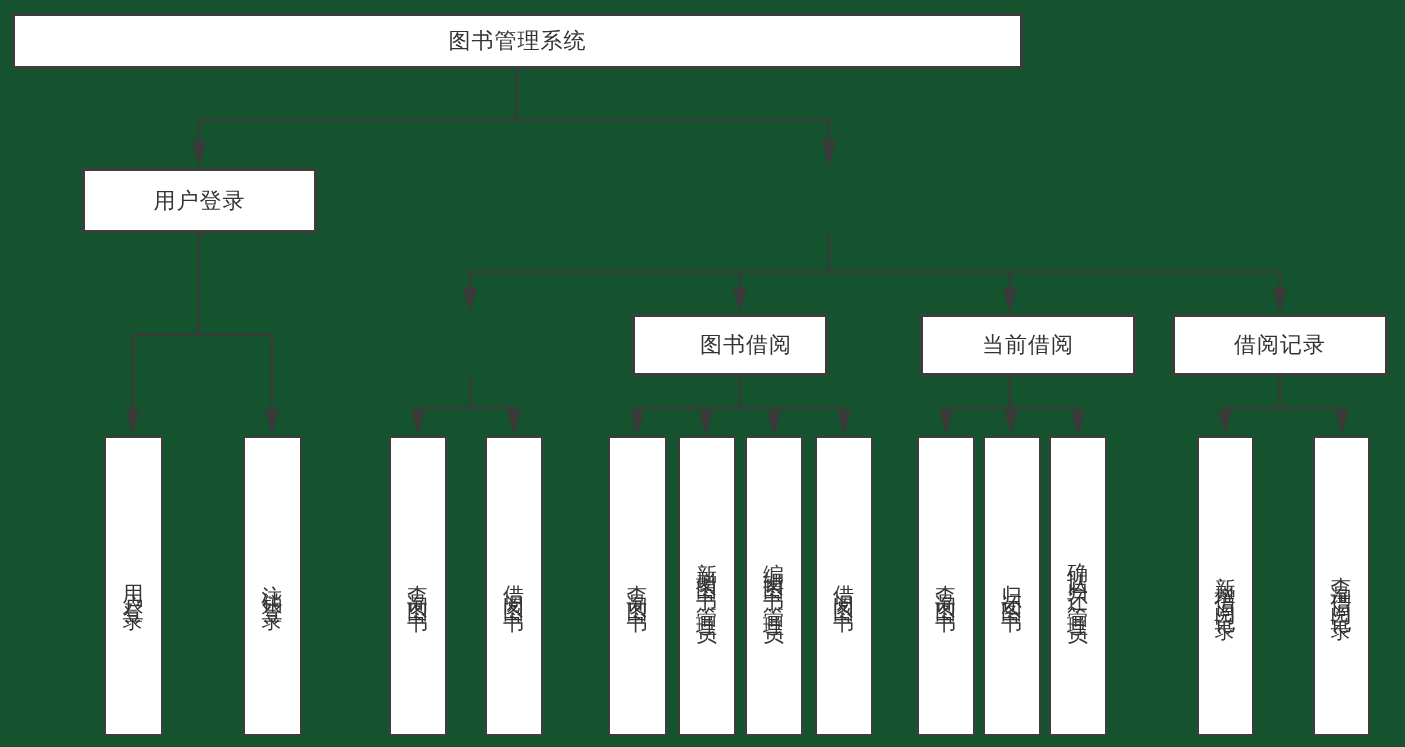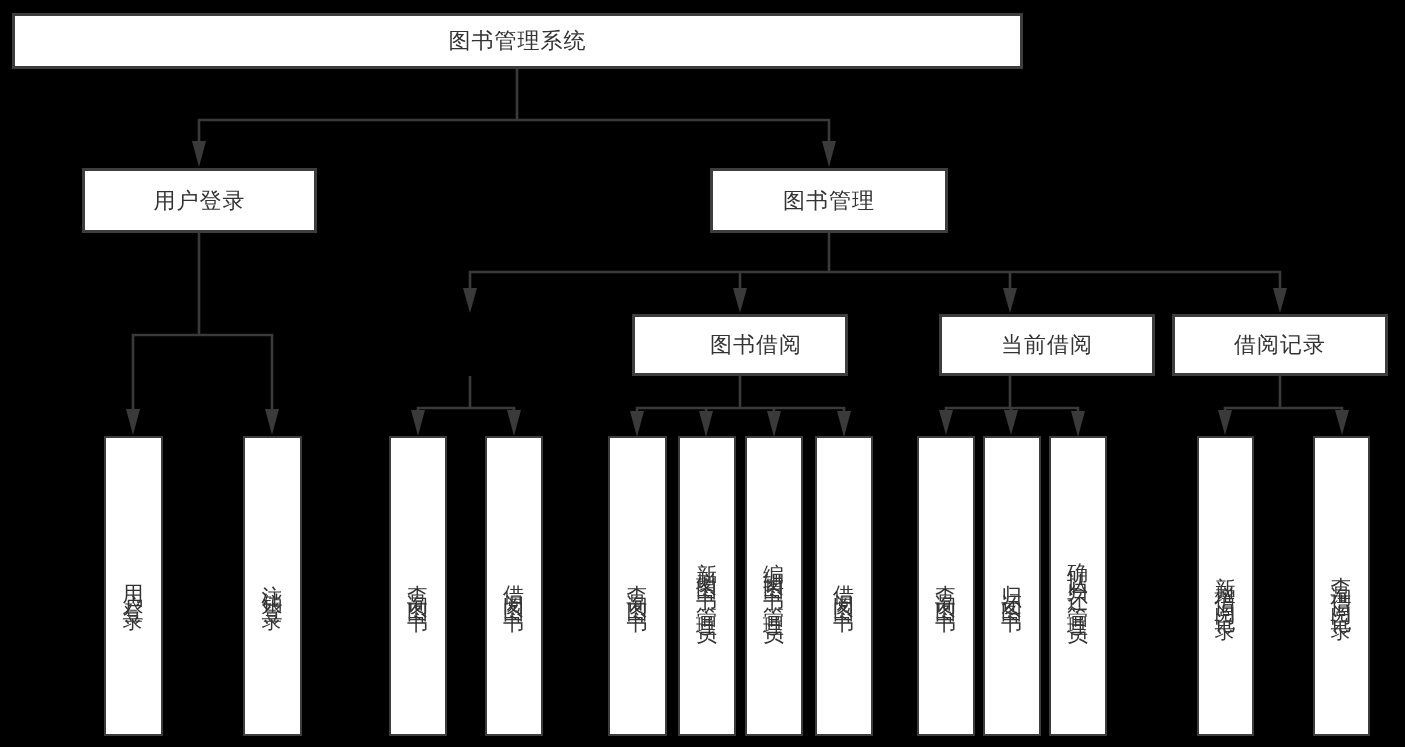--- a/index.html
+++ b/index.html
@@ -4,21 +4,21 @@
 <style>
   html, body {
     margin: 0;
     padding: 0;
     background: #ffffff;
   }
   #canvas {
     position: relative;
     width: 1405px;
     height: 747px;
-    background: #000000;
+    background: #14532d;
     overflow: hidden;
     font-family: "Liberation Sans", "DejaVu Sans", sans-serif;
     color: #333333;
   }
   #connectors {
     position: absolute;
     left: 0; top: 0;
     width: 1405px; height: 747px;
     z-index: 1;
   }
@@ -107,24 +107,23 @@
       <polygon points="1004,410 1018,410 1011,435"></polygon>
       <polygon points="1071,411 1085,411 1078,437"></polygon>
       <polygon points="1218,410 1232,410 1225,435"></polygon>
       <polygon points="1335,410 1349,410 1342,435"></polygon>
     </g>
   </svg>
 
   <div class="node" style="left:12px; top:13px; width:1011px; height:56px;">图书管理系统</div>
 
   <div class="node" style="left:82px; top:168px; width:235px; height:65px;">用户登录</div>
-  <div class="node" style="left:710px; top:168px; width:238px; height:65px;">图书管理</div>
 
-  <div class="node" style="left:632px; top:314px; width:216px; height:62px;padding-left:32px;">图书借阅</div>
-  <div class="node" style="left:939px; top:314px; width:216px; height:62px;">当前借阅</div>
+  <div class="node" style="left:632px; top:314px; width:196px; height:62px;padding-left:32px;">图书借阅</div>
+  <div class="node" style="left:920px; top:314px; width:216px; height:62px;">当前借阅</div>
   <div class="node" style="left:1172px; top:314px; width:216px; height:62px;">借阅记录</div>
 
   <div class="leaf" style="left:104px; width:59px;">
     <span>用户登录</span>
   </div>
   <div class="leaf" style="left:243px; width:59px;">
     <span>注销登录</span>
   </div>
 
   <div class="leaf" style="left:389px; width:58px;">

